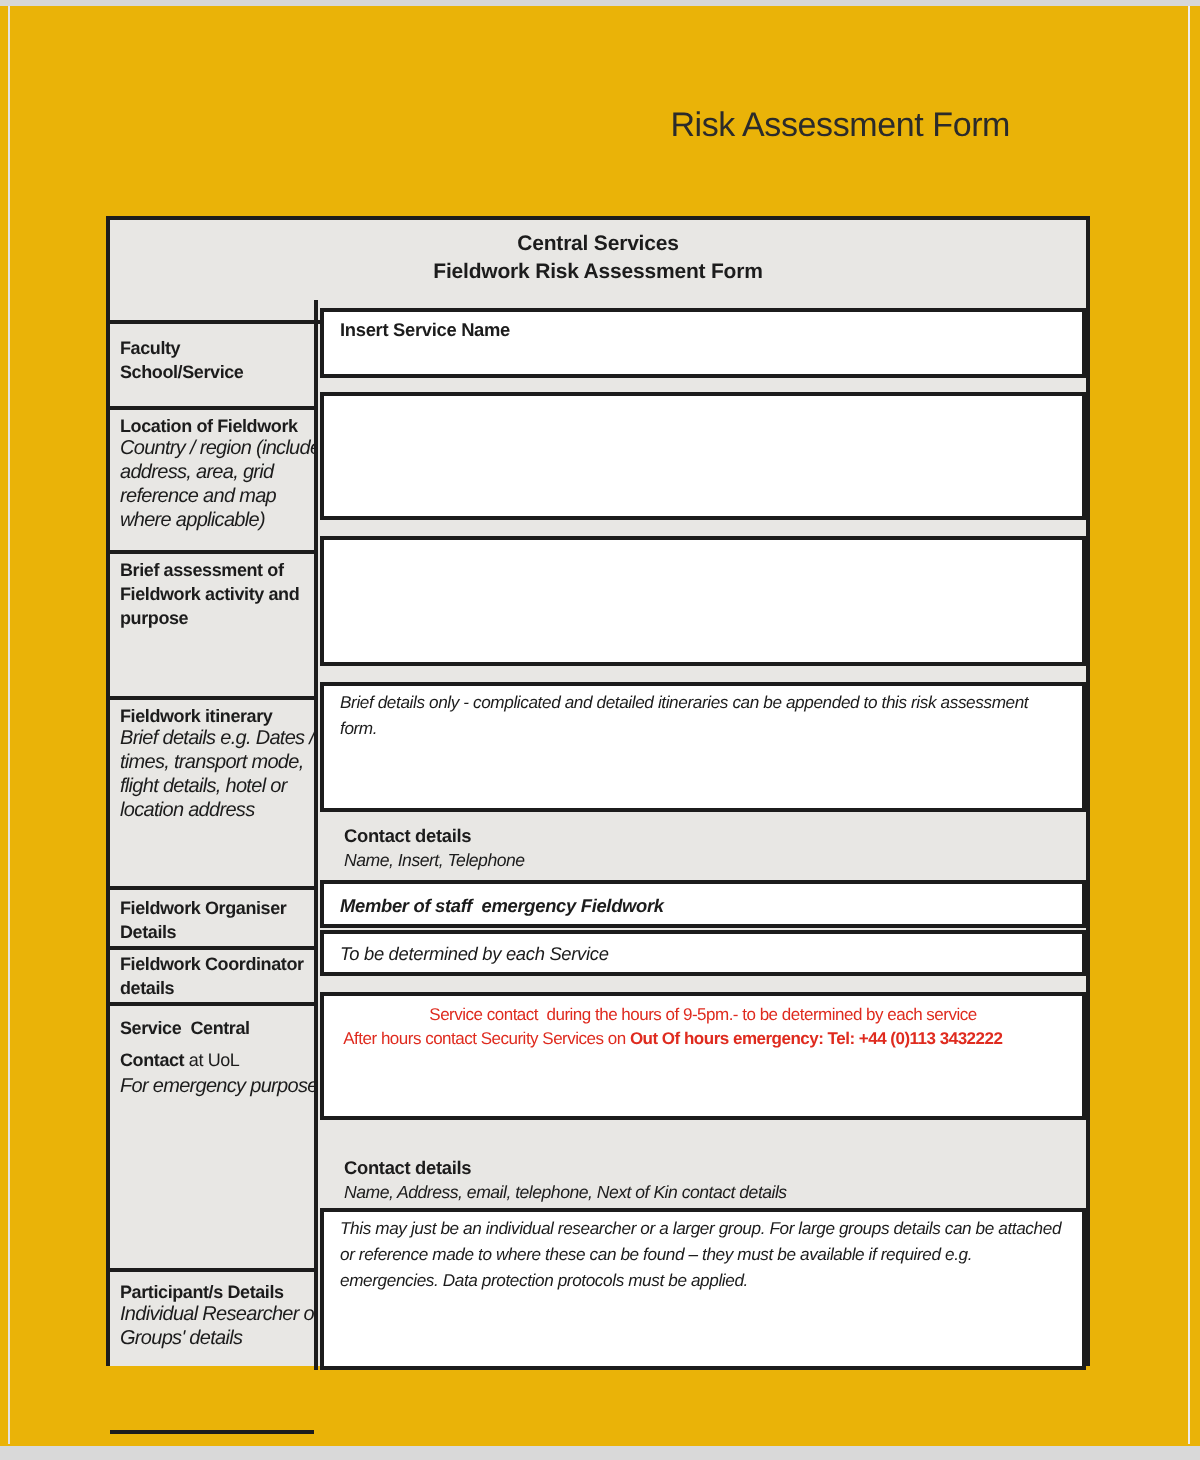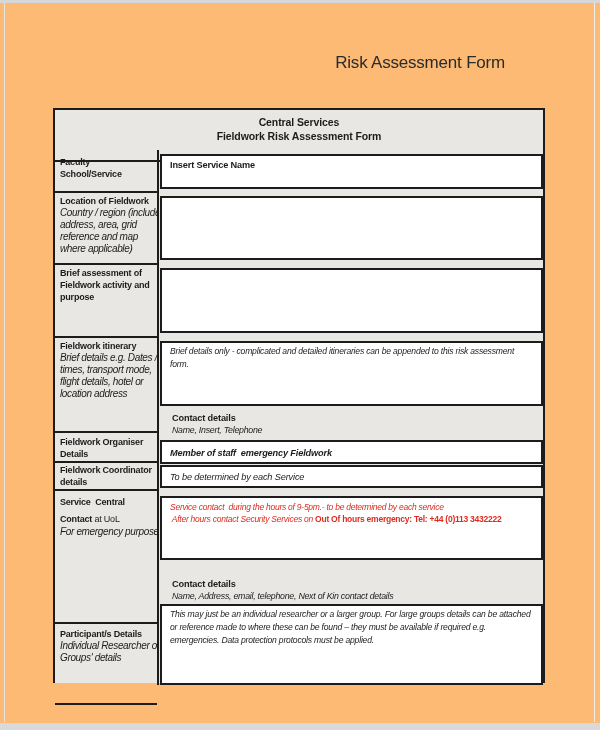--- a/index.html
+++ b/index.html
@@ -1,21 +1,21 @@
 <!DOCTYPE html>
 <html><head>
 <meta charset="utf-8">
 <style>
   html,body{margin:0;padding:0;}
   body{
     width:600px;height:730px;background:#ffffff;overflow:hidden;
     font-family:"Liberation Sans","DejaVu Sans",sans-serif;
     color:#1c1c1c;position:relative;
   }
-  .page{position:absolute;inset:0;background:#fdba74;}
+  .page{position:absolute;inset:0;background:#eab308;}
 
   
   .edge-top{position:absolute;top:0;left:0;right:0;height:3px;background:#d7d7d7;}
   .edge-left{position:absolute;top:3px;left:4px;width:1px;bottom:8px;background:#e3e3e3;}
   .edge-right{position:absolute;top:3px;right:5px;width:1px;bottom:8px;background:#ededed;}
   .edge-bottom{position:absolute;left:0;right:0;bottom:0;height:7px;background:#d9d9d9;}
 
   .doc-title{
     position:absolute;top:53px;right:95px;
     font-size:17px;letter-spacing:-0.2px;color:#2b2b2b;white-space:pre;
@@ -33,21 +33,21 @@
     text-align:center;padding-top:6px;
   }
   .hdr div{font-weight:bold;font-size:10.5px;line-height:13.5px;letter-spacing:-0.1px;}
 
   .lcol{
     position:absolute;top:40px;left:0;width:104px;height:535px;
     border-right:2px solid #1c1c1c;box-sizing:border-box;
   }
   .lc{box-sizing:border-box;border-bottom:2px solid #1c1c1c;padding:2px 0 0 5px;overflow:hidden;}
   .lc:last-child{border-bottom:2px solid #1c1c1c;}
-  .lc-faculty{height:43px;padding-top:6px;}
+  .lc-faculty{height:43px;padding-top:6px;margin-top:12px;}
   .lc-location{height:72px;}
   .lc-brief{height:73px;}
   .lc-itinerary{height:95px;}
   .lc-organiser{height:30px;padding-top:3px;}
   .lc-coordinator{height:28px;padding-top:1px;}
   .lc-service{height:133px;padding-top:5px;}
   .lc-participants{height:81px;padding-top:4px;}
 
   .lb{font-weight:bold;font-size:9px;line-height:12px;letter-spacing:-0.2px;white-space:pre;}
   .lb-inline{font-weight:bold;font-size:9px;line-height:12px;letter-spacing:-0.2px;white-space:pre;}
@@ -68,21 +68,21 @@
   .f7{top:386px;height:64px;}
   .f8{top:494px;height:81px;}
 
   .fv{padding:3px 8px;font-size:9.2px;line-height:12px;letter-spacing:-0.15px;}
   .fv-bold{font-weight:bold;white-space:pre;}
   .fv-bolditalic{font-weight:bold;font-style:italic;white-space:pre;padding-top:5px;}
   .fv-italic{font-style:italic;white-space:pre;padding-top:4px;}
   .fv-para{font-style:italic;font-size:8.6px;line-height:13px;letter-spacing:-0.2px;padding:2px 8px;}
 
   .red-line{white-space:pre;overflow:hidden;font-size:8.5px;line-height:12px;letter-spacing:-0.25px;color:#df2b1f;}
-  .red-italic{font-style:italic;}
+  .red-italic{text-align:center;}
   .red-bold{font-weight:bold;color:#df2b1f;}
   .f7 .fv{padding-top:3px;}
 
   
   .band{position:absolute;left:117px;right:4px;}
   .band1{top:302px;}
   .band2{top:468px;}
   .band-title{font-weight:bold;font-size:9.2px;line-height:12px;letter-spacing:-0.15px;}
   .band-sub{font-style:italic;font-size:8.8px;line-height:12px;letter-spacing:-0.25px;white-space:pre;}
 </style>

